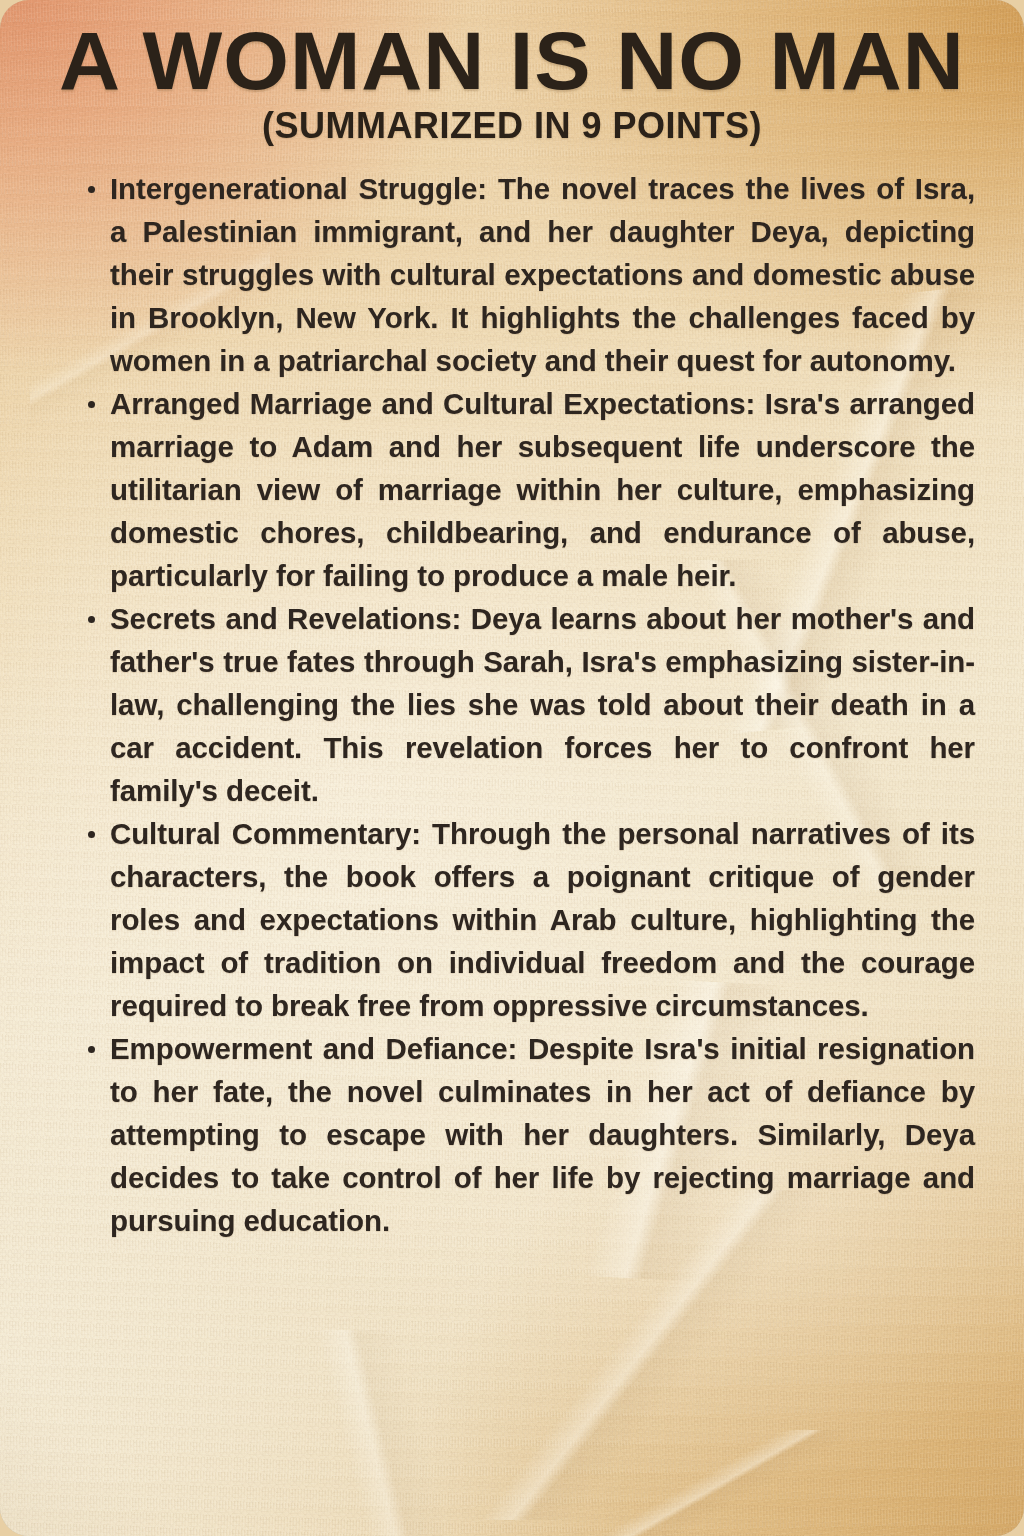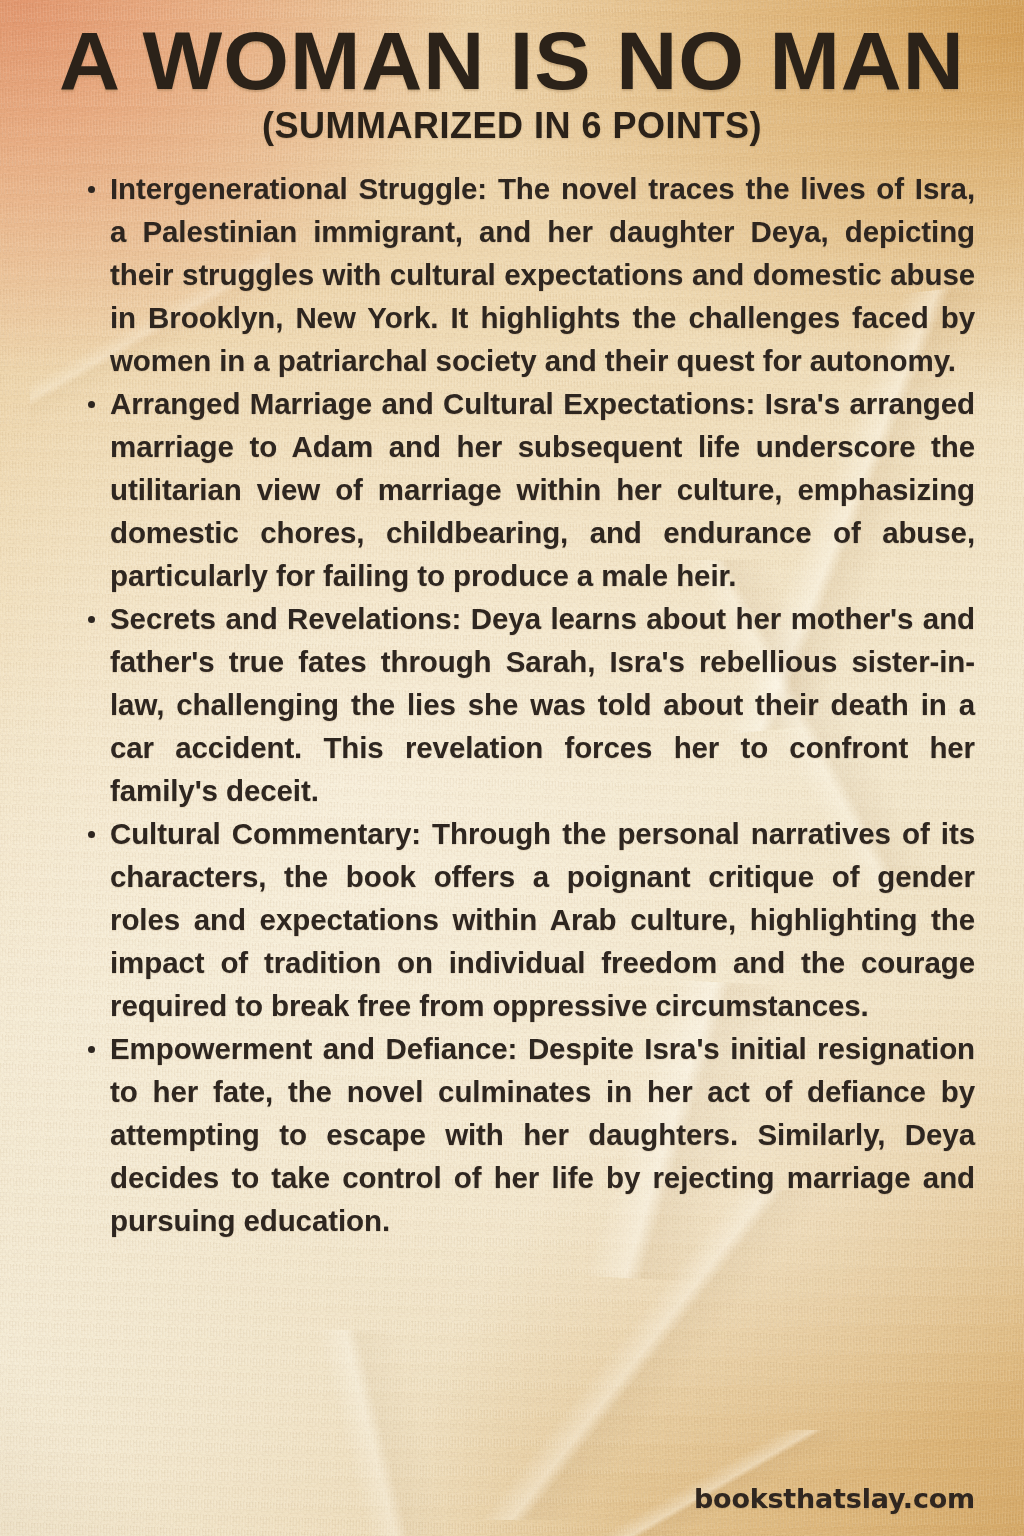--- a/index.html
+++ b/index.html
@@ -16,20 +16,21 @@
   }
 
   
   .poster {
     position: relative;
     width: 1024px;
     height: 1536px;
     overflow: hidden;
     background-color: #a3a3a3;
     isolation: isolate;
+    border-radius: 29px;
   }
 
   
   .bg-base {
     position: absolute;
     inset: 0;
     background:
       radial-gradient(ellipse 620px 520px at 2% 0%,   rgba(230,150,110,0.92) 0%, rgba(230,150,110,0.45) 38%, rgba(230,150,110,0) 72%),
       radial-gradient(ellipse 700px 480px at 100% 2%, rgba(214,160,86,0.95) 0%,  rgba(214,160,86,0.42) 45%, rgba(214,160,86,0) 78%),
       radial-gradient(ellipse 760px 700px at 100% 100%, rgba(216,170,102,0.88) 0%, rgba(216,170,102,0.34) 48%, rgba(216,170,102,0) 80%),
@@ -216,39 +217,36 @@
   <div class="crease c5"></div>
   <div class="crease c6"></div>
   <div class="crease c7"></div>
 
   <div class="bg-vignette"></div>
 
   <div class="content">
 
     <header class="header">
       <h1 class="poster-title">A WOMAN IS NO MAN</h1>
-      <p class="poster-subtitle">(SUMMARIZED IN 6 POINTS)</p>
+      <p class="poster-subtitle">(SUMMARIZED IN 9 POINTS)</p>
     </header>
 
     <ul class="points">
       <li class="point">
         <span class="txt">Intergenerational Struggle: The novel traces the lives of Isra, a Palestinian immigrant, and her daughter Deya, depicting their struggles with cultural expectations and domestic abuse in Brooklyn, New York. It highlights the challenges faced by women in a patriarchal society and their quest for autonomy.</span>
       </li>
       <li class="point">
         <span class="txt">Arranged Marriage and Cultural Expectations: Isra's arranged marriage to Adam and her subsequent life underscore the utilitarian view of marriage within her culture, emphasizing domestic chores, childbearing, and endurance of abuse, particularly for failing to produce a male heir.</span>
       </li>
       <li class="point">
-        <span class="txt">Secrets and Revelations: Deya learns about her mother's and father's true fates through Sarah, Isra's rebellious sister-in-law, challenging the lies she was told about their death in a car accident. This revelation forces her to confront her family's deceit.</span>
+        <span class="txt">Secrets and Revelations: Deya learns about her mother's and father's true fates through Sarah, Isra's emphasizing sister-in-law, challenging the lies she was told about their death in a car accident. This revelation forces her to confront her family's deceit.</span>
       </li>
       <li class="point">
         <span class="txt">Cultural Commentary: Through the personal narratives of its characters, the book offers a poignant critique of gender roles and expectations within Arab culture, highlighting the impact of tradition on individual freedom and the courage required to break free from oppressive circumstances.</span>
       </li>
       <li class="point">
         <span class="txt">Empowerment and Defiance: Despite Isra's initial resignation to her fate, the novel culminates in her act of defiance by attempting to escape with her daughters. Similarly, Deya decides to take control of her life by rejecting marriage and pursuing education.</span>
       </li>
     </ul>
 
-    <div class="footer">
-      <span class="site-credit">booksthatslay.com</span>
-    </div>
 
   </div>
 </div>
 
 </body></html>

